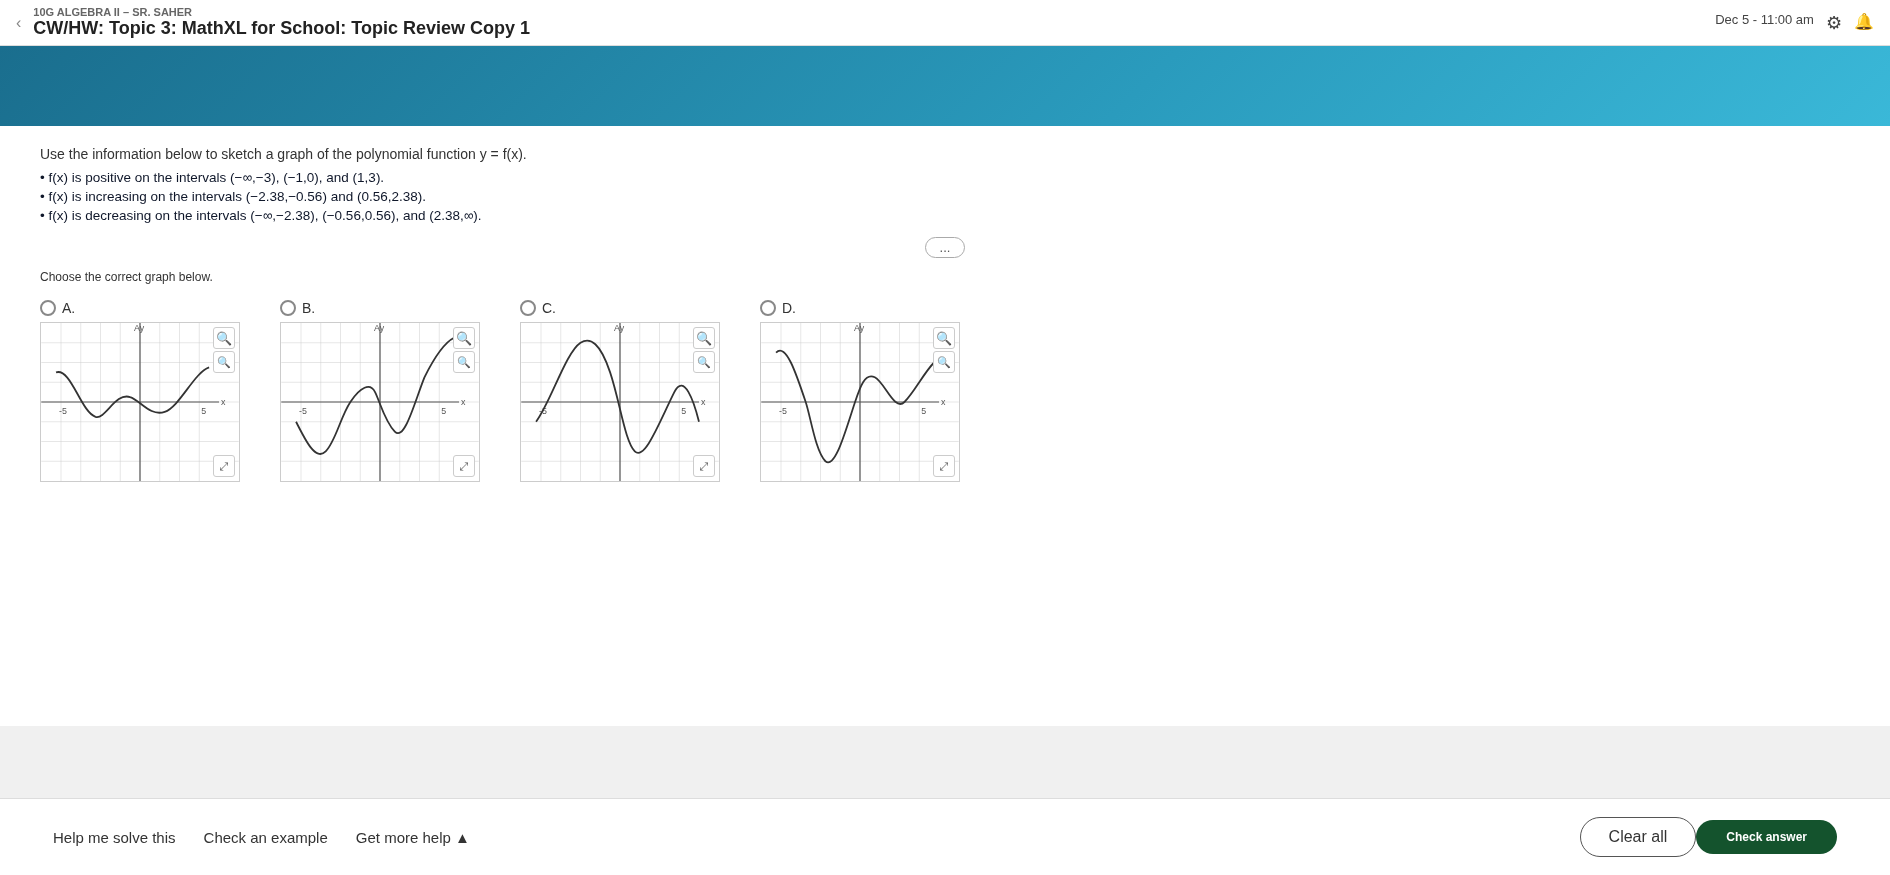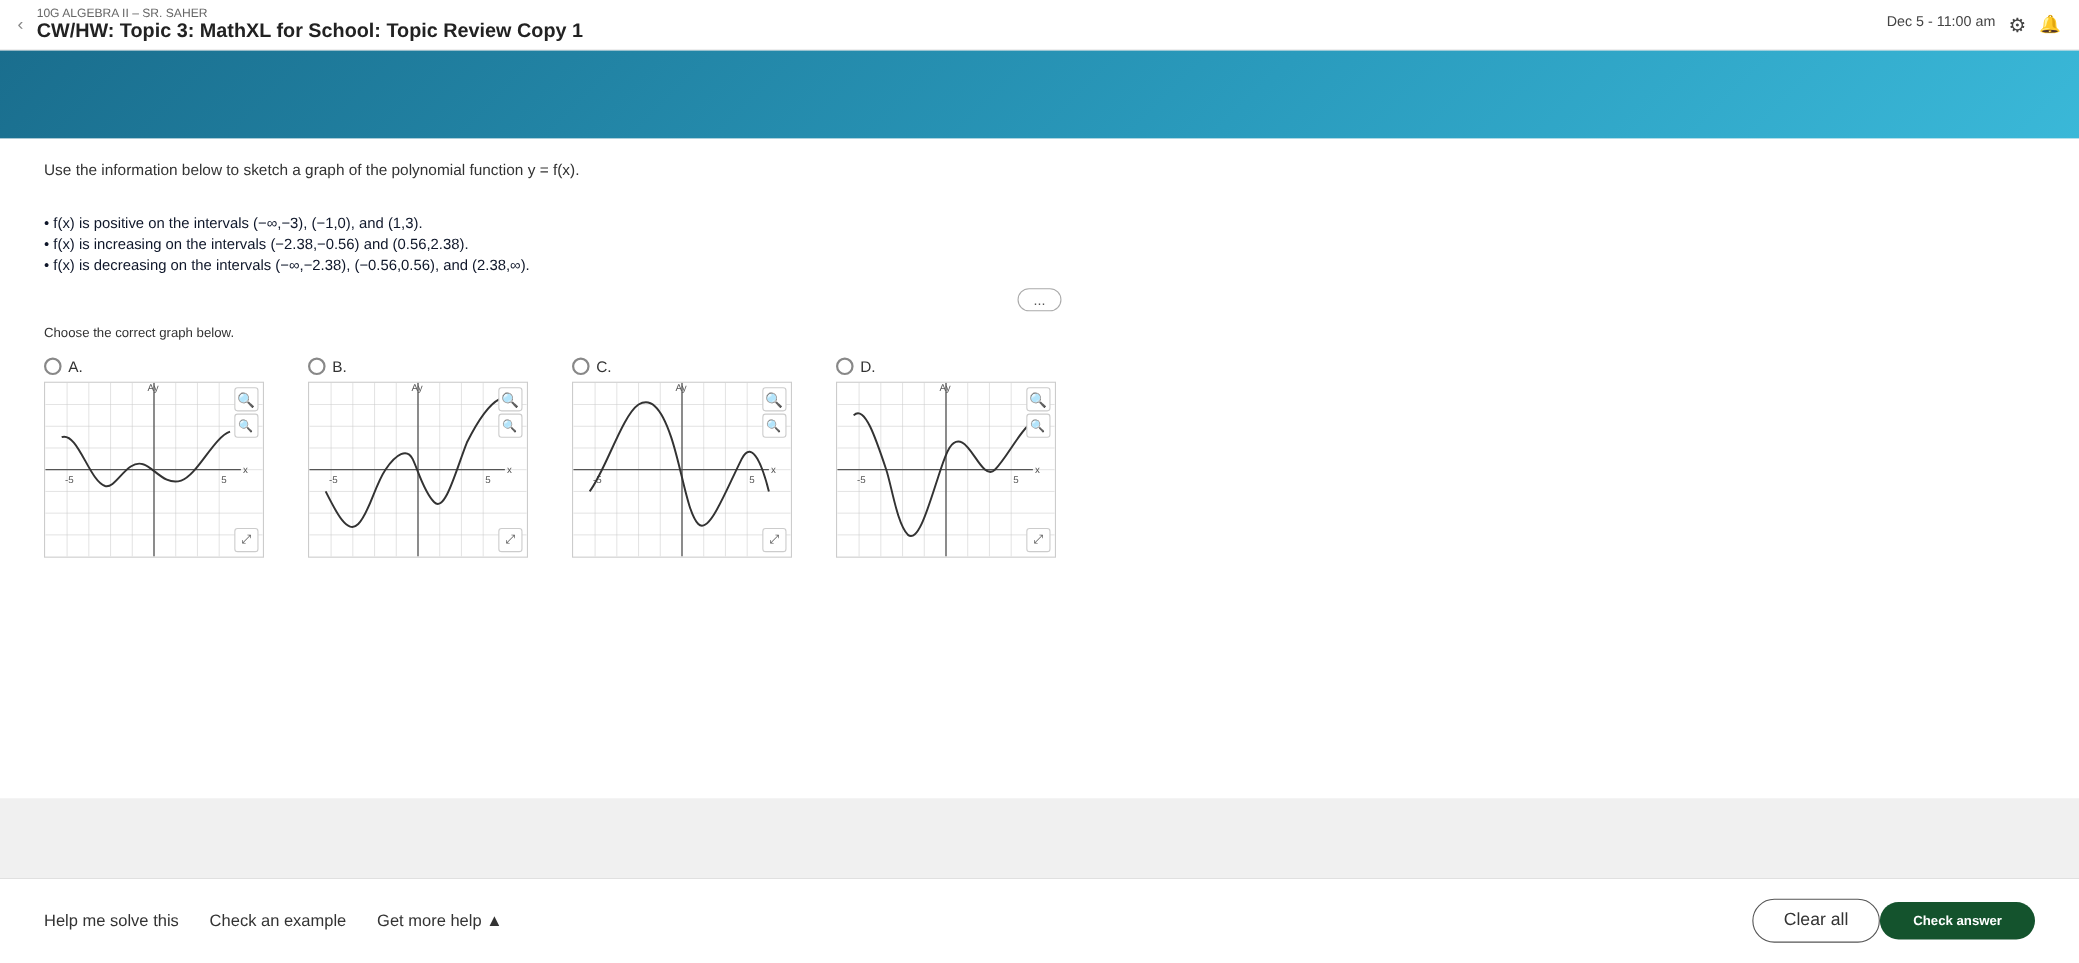--- a/index.html
+++ b/index.html
@@ -3,38 +3,38 @@
   <meta charset="utf-8">
   <style>
     * { box-sizing: border-box; margin: 0; padding: 0; }
     body { font-family: Arial, sans-serif; background: #f0f0f0; font-size: 14px; color: #333; }
 
     .top-bar {
       display: flex; justify-content: space-between; align-items: center;
       padding: 6px 16px; background: #fff; border-bottom: 1px solid #ddd;
     }
     .top-bar-left { display: flex; flex-direction: column; }
-    .top-bar-course { font-size: 11px; color: #666; }
+    .top-bar-course { font-size: 11px; color: #666; font-weight: bold; }
     .top-bar-title { font-size: 18px; font-weight: bold; color: #222; }
     .top-bar-right { display: flex; align-items: flex-start; gap: 12px; font-size: 13px; color: #444; }
     .back-arrow { color: #888; cursor: pointer; font-size: 16px; margin-right: 4px; }
 
     .teal-banner {
       background: linear-gradient(135deg, #1a6e8e 0%, #2a9bbd 60%, #3ab8d8 100%);
       height: 80px;
       margin: 0;
     }
 
     .main-content {
       background: #fff;
       padding: 20px 40px;
       min-height: 600px;
     }
 
-    .question-text { font-size: 14px; color: #333; margin-bottom: 31px; }
+    .question-text { font-size: 14px; color: #333; margin-bottom: 6px; }
 
     .bullet-list { list-style: none; padding: 0; margin-bottom: 10px; }
     .bullet-list li { padding: 2px 0; font-size: 13.5px; color: #0f172a; }
     .bullet-list li::before { content: "• "; }
 
     .ellipsis-btn {
       display: flex; justify-content: center; margin: 12px 0;
     }
     .ellipsis-btn button {
       border: 1px solid #aaa; background: #fff; border-radius: 12px;
@@ -81,21 +81,21 @@
       width: 22px; height: 22px; background: #fff; border: 1px solid #ccc;
       border-radius: 3px; display: flex; align-items: center; justify-content: center;
       cursor: pointer; font-size: 11px; color: #555;
     }
 
     
     .graph-svg { width: 100%; height: 100%; }
 
     .bottom-bar {
       display: flex; align-items: center; justify-content: space-between;
-      padding: 18px 40px; background: #fff; border-top: 1px solid #ddd;
+      padding: 18px 53px; background: #fff; border-top: 1px solid #ddd;
       position: fixed; bottom: 0; left: 0; right: 0; margin-top: 16px;
     }
     .bottom-bar-left { display: flex; gap: 28px; align-items: center; }
     .bottom-link {
       font-size: 15px; color: #333; cursor: pointer; font-weight: 500;
     }
 
     .bottom-bar-right { display: flex; align-items: center; }
 
     .btn-clear-all {

